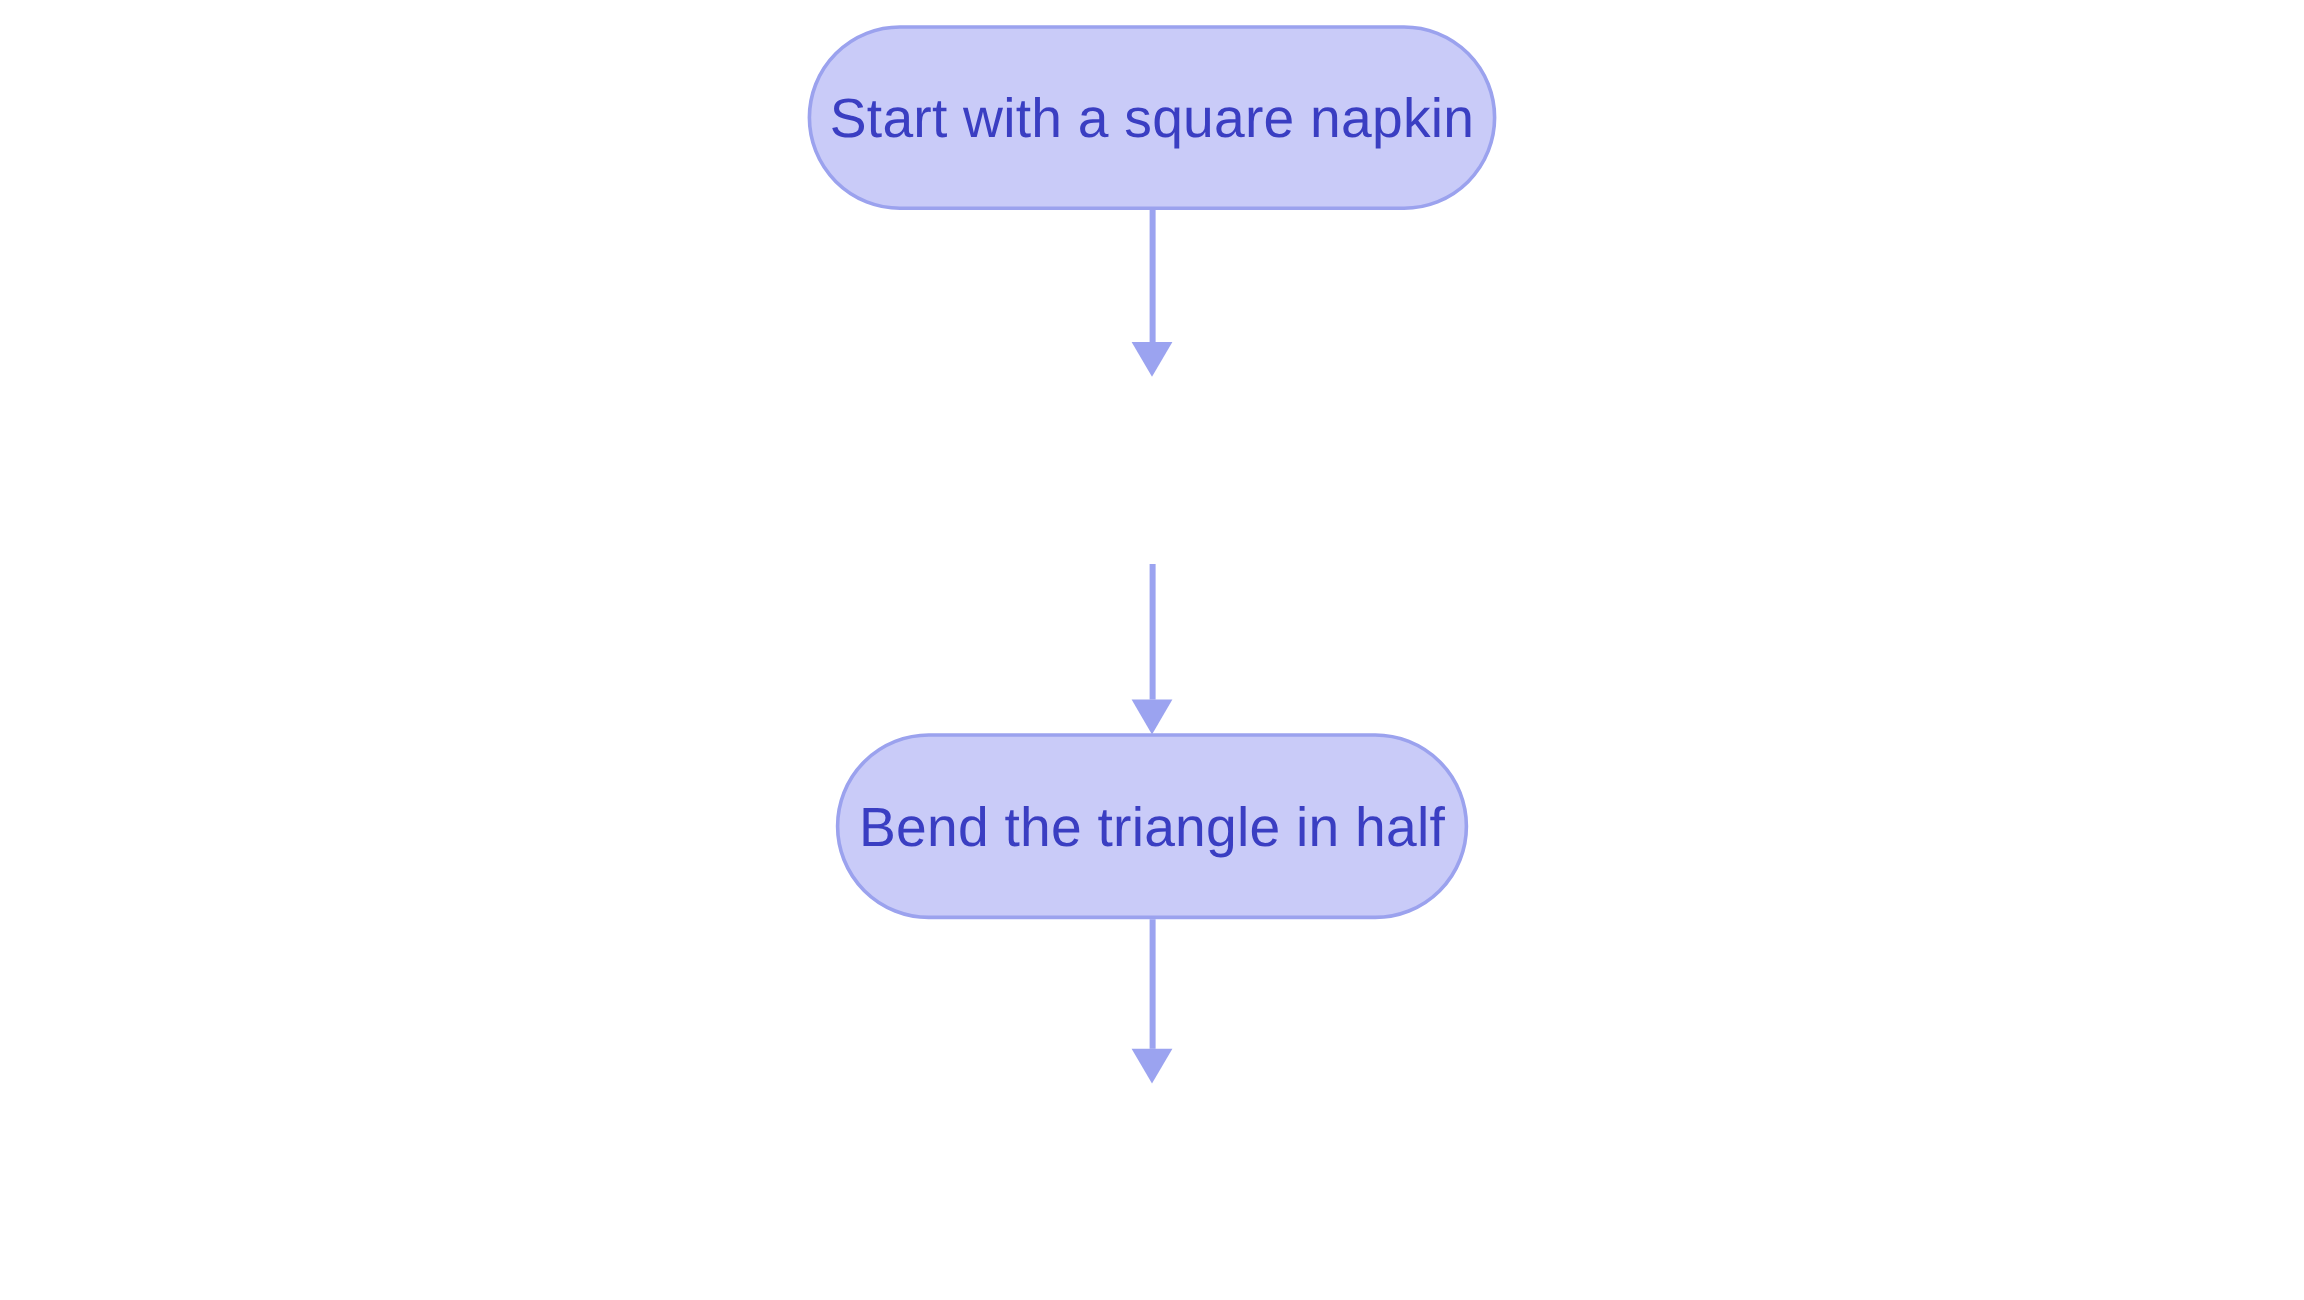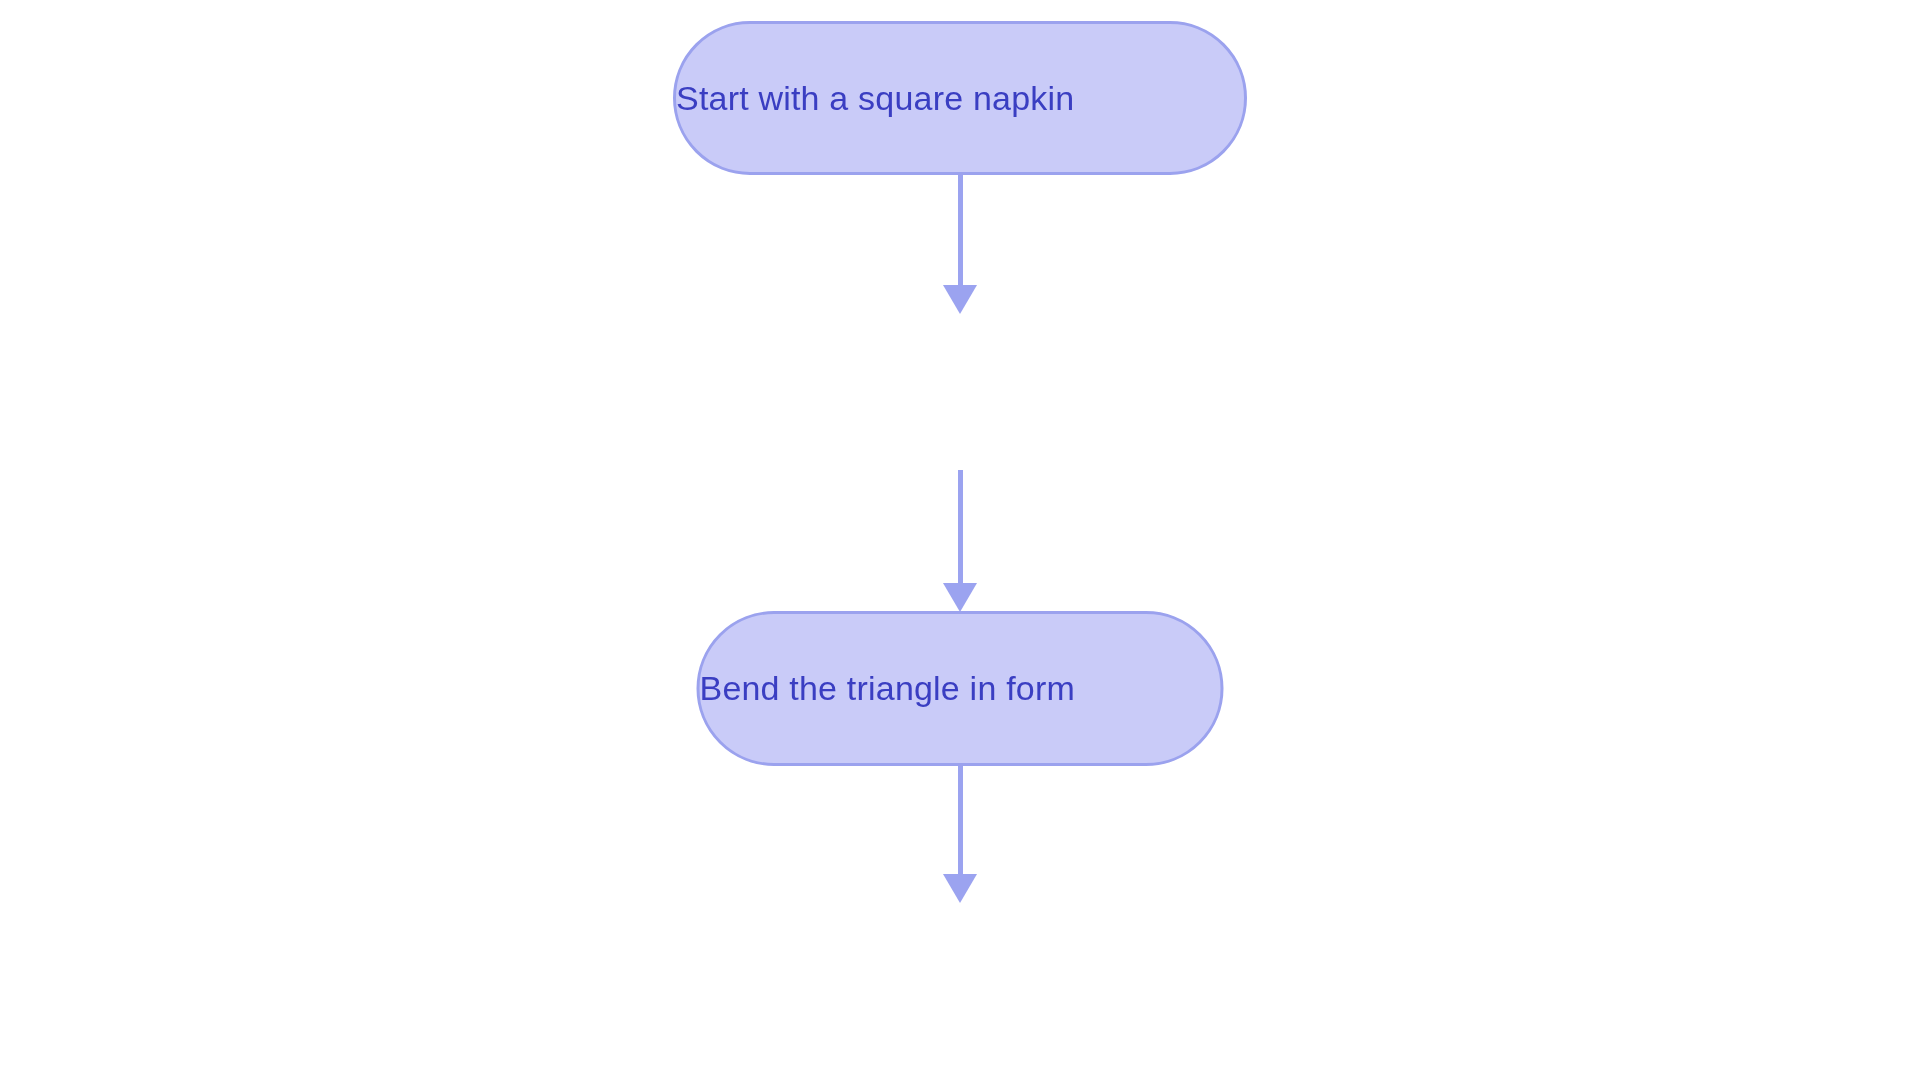--- a/index.html
+++ b/index.html
@@ -18,23 +18,24 @@
   .node {
     position: absolute;
     left: 50%;
     transform: translateX(-50%);
     box-sizing: border-box;
     background: var(--node-fill, #c9cbf8);
     border: 3px solid var(--node-border, #9ba2ee);
     border-radius: 80px;
     display: flex;
     align-items: center;
+    justify-content: center;
     text-align: center;
     color: var(--node-text, #3a3ec2);
-    font-size: 34px;
+    font-size: 46px;
     letter-spacing: 0.2px;
     white-space: nowrap;
   }
   .node-1 { top: 21px;  width: 574px; height: 154px; }
   .node-2 { top: 313px; width: 736px; height: 157px; }
   .node-3 { top: 611px; width: 527px; height: 155px; }
   .node-4 { top: 902px; width: 892px; height: 157px; }
 
   .arrow {
     position: absolute;
@@ -75,21 +76,21 @@
     <div class="arrow-head"></div>
   </div>
 
 
   <div class="arrow arrow-2">
     <div class="arrow-line"></div>
     <div class="arrow-head"></div>
   </div>
 
   <div class="node node-3">
-    <span class="node-label">Bend the triangle in form</span>
+    <span class="node-label">Bend the triangle in half</span>
   </div>
 
   <div class="arrow arrow-3">
     <div class="arrow-line"></div>
     <div class="arrow-head"></div>
   </div>
 
 
 </div>
 

